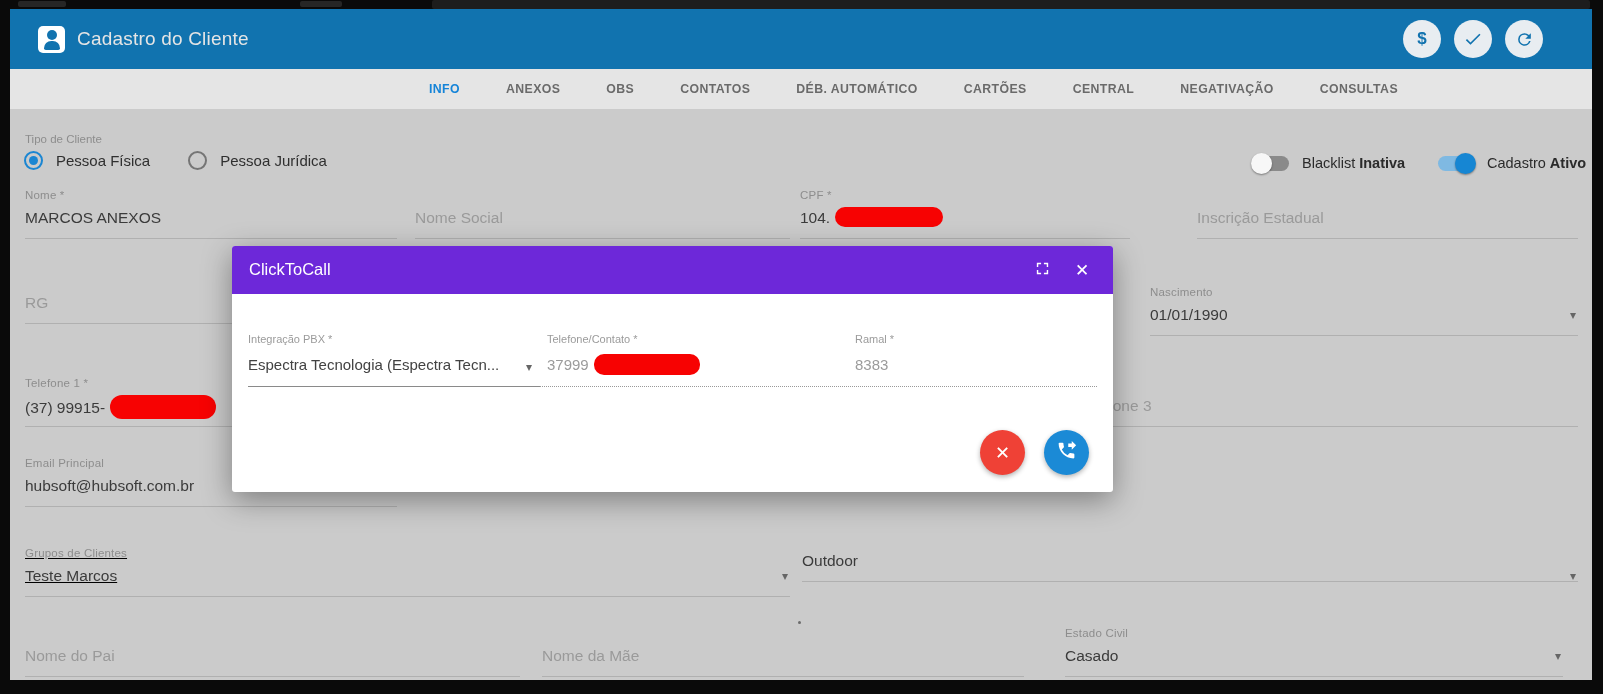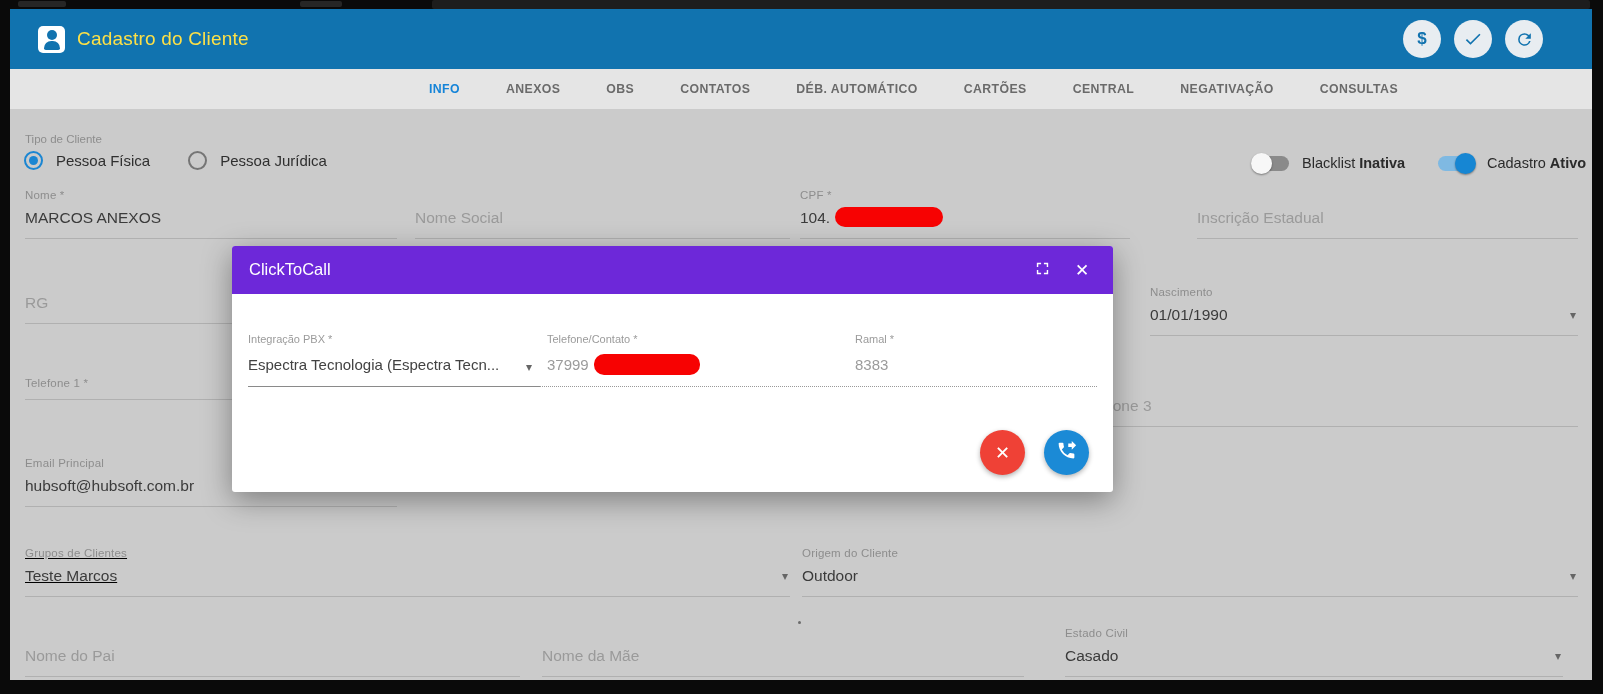--- a/index.html
+++ b/index.html
@@ -13,21 +13,21 @@
   .remnant.r2 { left:300px; width:42px; }
   .remnant.r3 { left:432px; width:1158px; background:#1d1d1d; height:9px; top:0; }
 
   .app { position:absolute; left:10px; top:9px; width:1582px; height:671px; background:#cbcbcb; overflow:hidden; }
 
   
   .appbar { position:absolute; top:0; left:0; right:0; height:60px; background:#1173af; }
   .id-icon { position:absolute; left:28px; top:17px; width:27px; height:27px; background:#fff; border-radius:5px; }
   .id-icon .head { position:absolute; left:8.5px; top:4px; width:10px; height:10px; border-radius:50%; background:#1173af; }
   .id-icon .body { position:absolute; left:5.5px; top:15px; width:16px; height:9px; border-radius:8px 8px 2px 2px; background:#1173af; }
-  .appbar-title { position:absolute; left:67px; top:19px; font-size:19px; color:#fde047; letter-spacing:.2px; }
+  .appbar-title { position:absolute; left:67px; top:19px; font-size:19px; color:#e5e5e5; letter-spacing:.2px; }
   .fab { position:absolute; top:11px; width:38px; height:38px; border-radius:50%; background:#e8edf1; color:#1173af;
          display:flex; align-items:center; justify-content:center; font-weight:bold; font-size:17px; cursor:pointer; }
   .fab.b1 { left:1393px; } .fab.b2 { left:1444px; } .fab.b3 { left:1495px; }
   .fab svg { display:block; }
 
   
   .tabbar { position:absolute; top:60px; left:0; right:0; height:40px; background:#e5e5e5;
             display:flex; align-items:center; justify-content:center; padding-left:225px; }
   .tab { padding:0 23px; font-size:12.3px; font-weight:bold; letter-spacing:.4px; color:#6a6a6a; cursor:pointer; white-space:nowrap; }
   .tab.active { color:#1584d8; }
@@ -182,20 +182,21 @@
     </div>
     <div class="fld" style="left:1140px; top:277px; width:428px;">
       <div class="lab">Nascimento</div>
       <div class="val">01/01/1990</div>
       <div class="arrow">▾</div>
       <div class="bline"></div>
     </div>
 
     <div class="fld" style="left:15px; top:368px; width:372px;">
       <div class="lab">Telefone 1 *</div>
+      <div class="val"><span>(37) 99915-</span><span class="redact" style="width:106px; height:24px; border-radius:12px;"></span></div>
       <div class="bline"></div>
     </div>
     <div class="fld" style="left:1070px; top:368px; width:498px;">
       <div class="lab"></div>
       <div class="val ph">Telefone 3</div>
       <div class="bline"></div>
     </div>
 
     <div class="fld" style="left:15px; top:448px; width:372px;">
       <div class="lab">Email Principal</div>
@@ -203,21 +204,20 @@
       <div class="bline"></div>
     </div>
 
     <div class="fld" style="left:15px; top:538px; width:765px;text-decoration:underline;">
       <div class="lab">Grupos de Clientes</div>
       <div class="val">Teste Marcos</div>
       <div class="arrow">▾</div>
       <div class="bline"></div>
     </div>
     <div class="fld" style="left:792px; top:538px; width:776px;">
-      <div class="lab">Origem do Cliente</div>
       <div class="val">Outdoor</div>
       <div class="arrow">▾</div>
       <div class="bline"></div>
     </div>
 
     <div class="dot"></div>
 
     <div class="fld" style="left:15px; top:618px; width:495px;">
       <div class="lab"></div>
       <div class="val ph">Nome do Pai</div>

